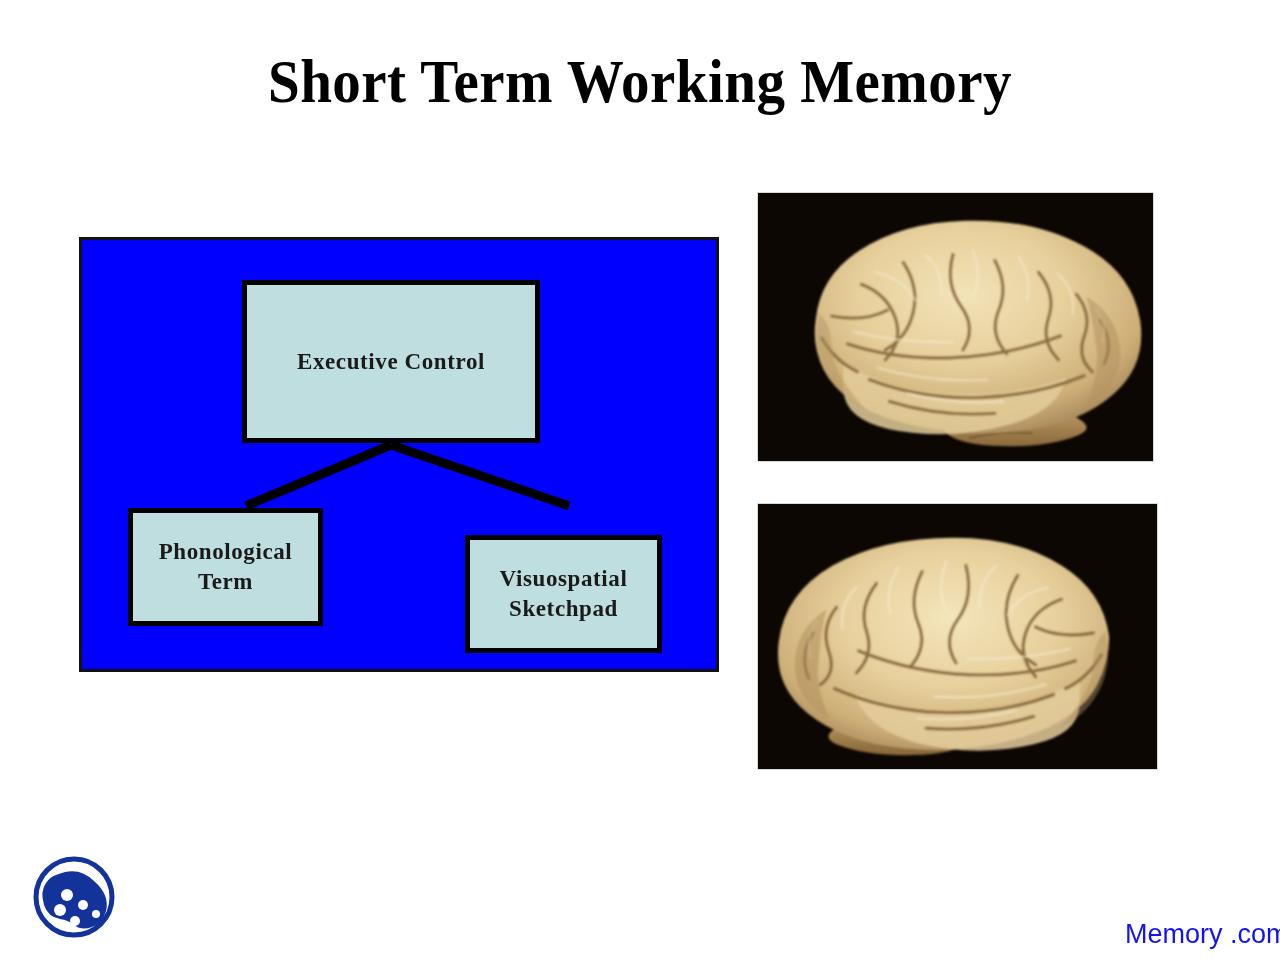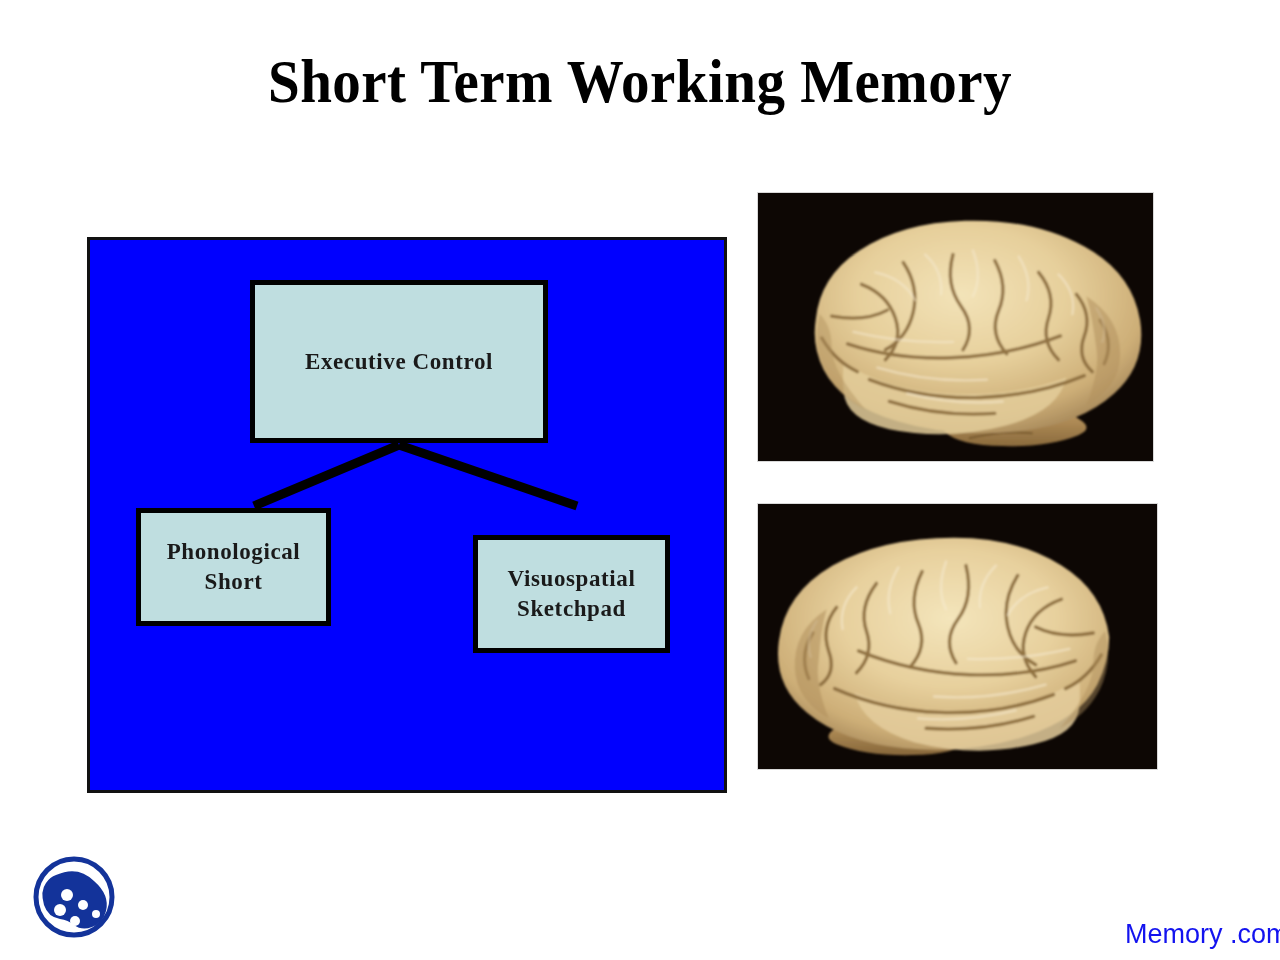--- a/index.html
+++ b/index.html
@@ -30,24 +30,24 @@
     letter-spacing: 0.5px;
     color: #000000;
     transform: scaleX(0.92);
     transform-origin: center top;
     white-space: nowrap;
   }
 
   
   #diagram-panel {
     position: absolute;
-    left: 87px;
+    left: 79px;
     top: 237px;
     width: 640px;
-    height: 556px;
+    height: 435px;
     background: #0000ff;
     border: 3px solid #111111;
     box-sizing: border-box;
   }
 
   .node-box {
     position: absolute;
     background: #bfdee0;
     border: 5px solid #000000;
     box-sizing: border-box;
@@ -161,21 +161,21 @@
     <line x1="309" y1="205" x2="164" y2="266" stroke="#000000" stroke-width="9"></line>
     <line x1="309" y1="205" x2="487" y2="266" stroke="#000000" stroke-width="9"></line>
   </svg>
 
   <div class="node-box" id="node-executive">
     <span class="node-label">Executive Control</span>
   </div>
 
   <div class="node-box" id="node-phonological">
     <span class="node-label">Phonological
-Short</span>
+Term</span>
   </div>
 
   <div class="node-box" id="node-visuospatial">
     <span class="node-label">Visuospatial
 Sketchpad</span>
   </div>
 
 </div>
 
 <div class="brain-figure" id="brain-figure-top">

